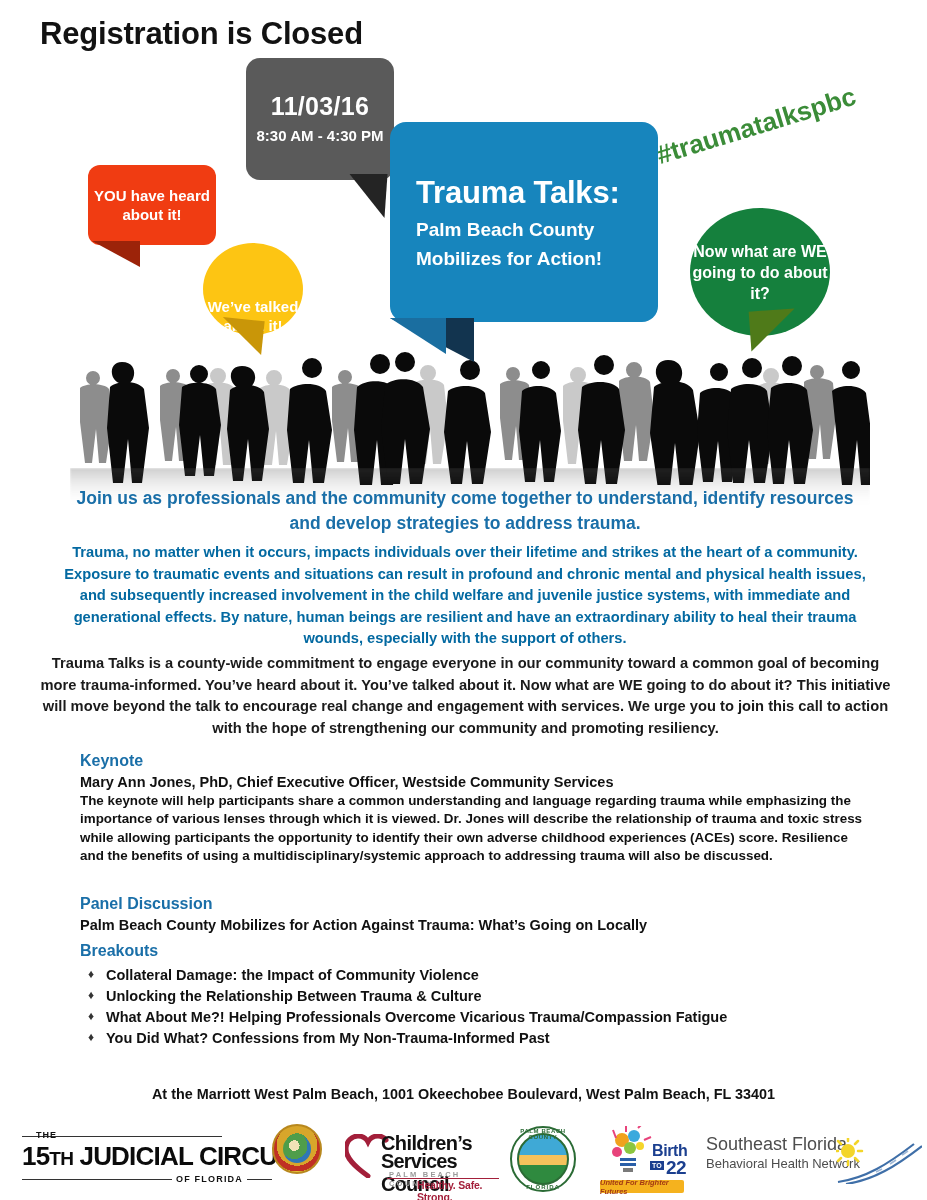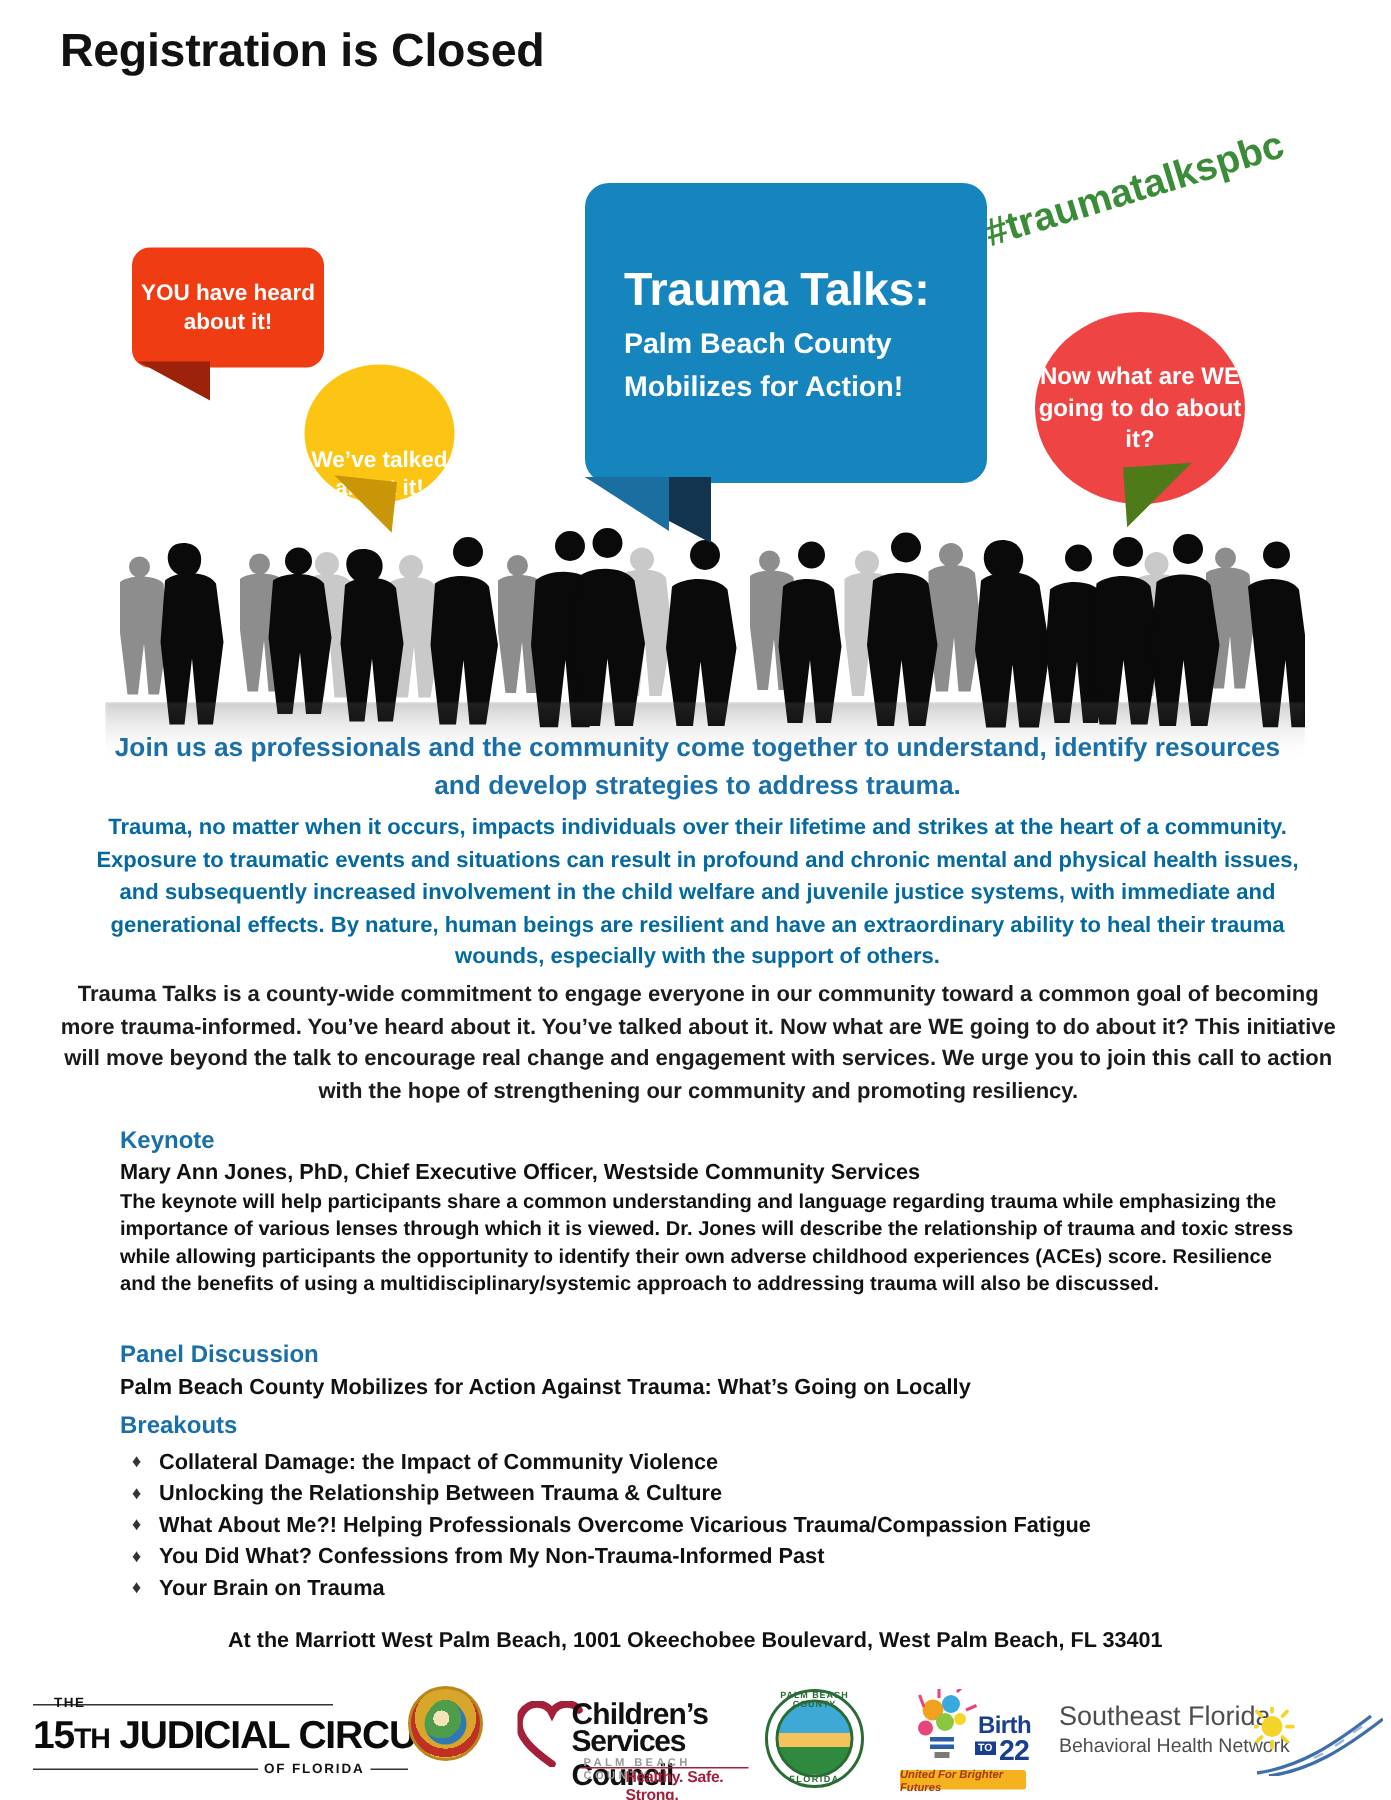--- a/index.html
+++ b/index.html
@@ -87,21 +87,21 @@
     left: 18px; top: 76px;
     border-left: 0 solid transparent;
     border-right: 42px solid #c99608;
     border-bottom: 34px solid transparent;
     transform: rotate(6deg);
   }
 
   
   .bub-green {
     left: 690px; top: 158px; width: 140px; height: 128px;
-    background: #ef4444; border-radius: 50%;
+    background: #15803d; border-radius: 50%;
     display: flex; align-items: center; justify-content: center;
     font-size: 16px; line-height: 21px;
   }
   .bub-green .tail {
     left: 60px; top: 102px;
     border-left: 46px solid #4f7a19;
     border-right: 0 solid transparent;
     border-bottom: 40px solid transparent;
     transform: rotate(-4deg);
   }
@@ -333,20 +333,25 @@
             <path d="M712 26a10 10 0 1 1 20 0 10 10 0 0 1-20 0zM701 48c9-7 30-7 36 2l6 40-8 54h-11l-5-44-5 44h-11l-6-54z"></path>
             <path d="M772 30a9 9 0 1 1 18 0 9 9 0 0 1-18 0zM762 51c8-7 28-7 34 2l5 38v54h-10l-4-45-5 45h-10l-6-54z"></path>
           </g>
         </g>
       </svg>
     </div>
     <div class="crowd-reflection"></div>
 
     <div class="hashtag">#traumatalkspbc</div>
 
+    <div class="bub bub-date">
+      <span class="tail"></span>
+      <div class="d1">11/03/16</div>
+      <div class="d2">8:30 AM - 4:30 PM</div>
+    </div>
 
     <div class="bub bub-main">
       <span class="tail"></span>
       <span class="tail2"></span>
       <div class="m1">Trauma Talks:</div>
       <div class="m2">Palm Beach County</div>
       <div class="m2">Mobilizes for Action!</div>
     </div>
 
     <div class="bub bub-red">
@@ -381,21 +386,20 @@
     <div class="sec-sub">Palm Beach County Mobilizes for Action Against Trauma: What’s Going on Locally</div>
   </div>
 
   <div class="sec sec-breakouts">
     <div class="sec-h">Breakouts</div>
     <ul class="bk-list">
       <li>Collateral Damage: the Impact of Community Violence</li>
       <li>Unlocking the Relationship Between Trauma &amp; Culture</li>
       <li>What About Me?! Helping Professionals Overcome Vicarious Trauma/Compassion Fatigue</li>
       <li>You Did What? Confessions from My Non-Trauma-Informed Past</li>
-      <li>Your Brain on Trauma</li>
     </ul>
   </div>
 
   <div class="venue">At the Marriott West Palm Beach, 1001 Okeechobee Boulevard, West Palm Beach, FL 33401</div>
 
   <div class="footer">
 
     <div class="logo logo-jc">
       <div class="jc-rule-top"></div>
       <div class="jc-the">THE</div>

